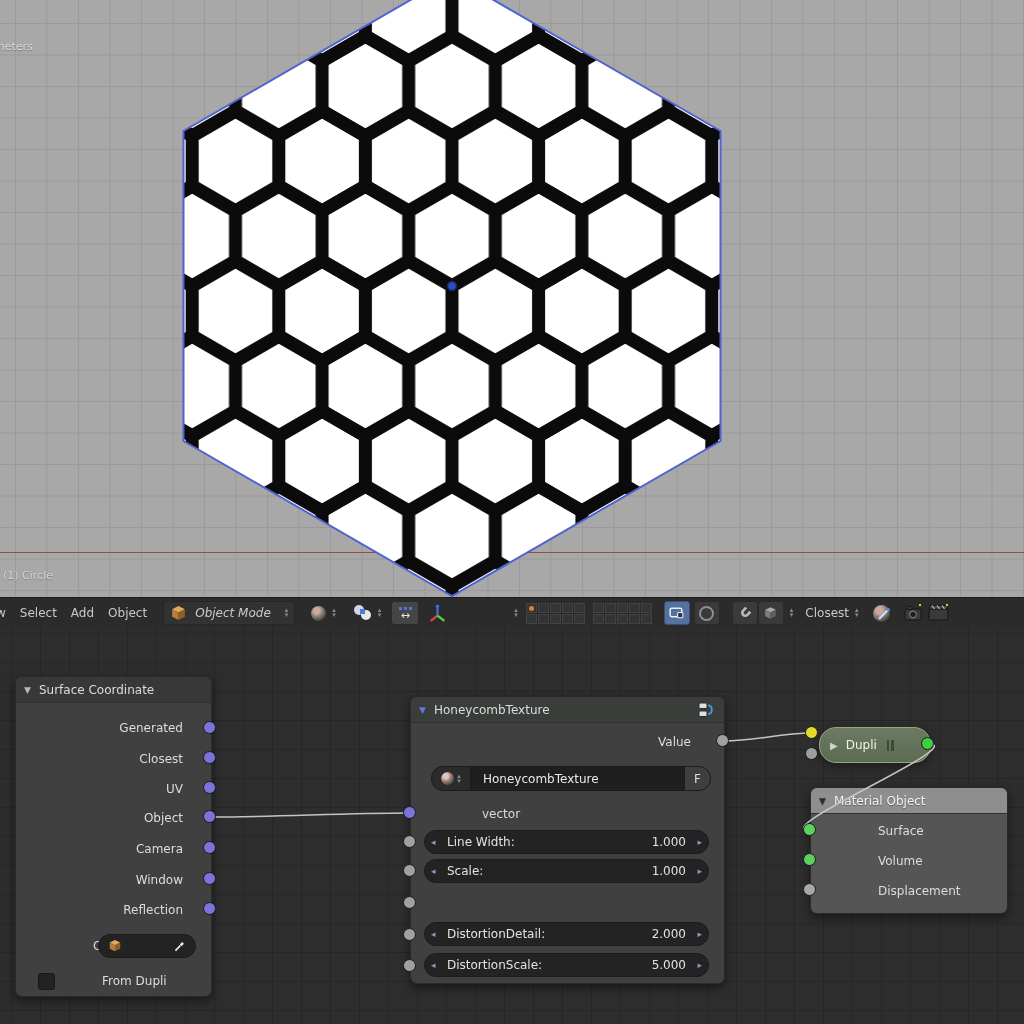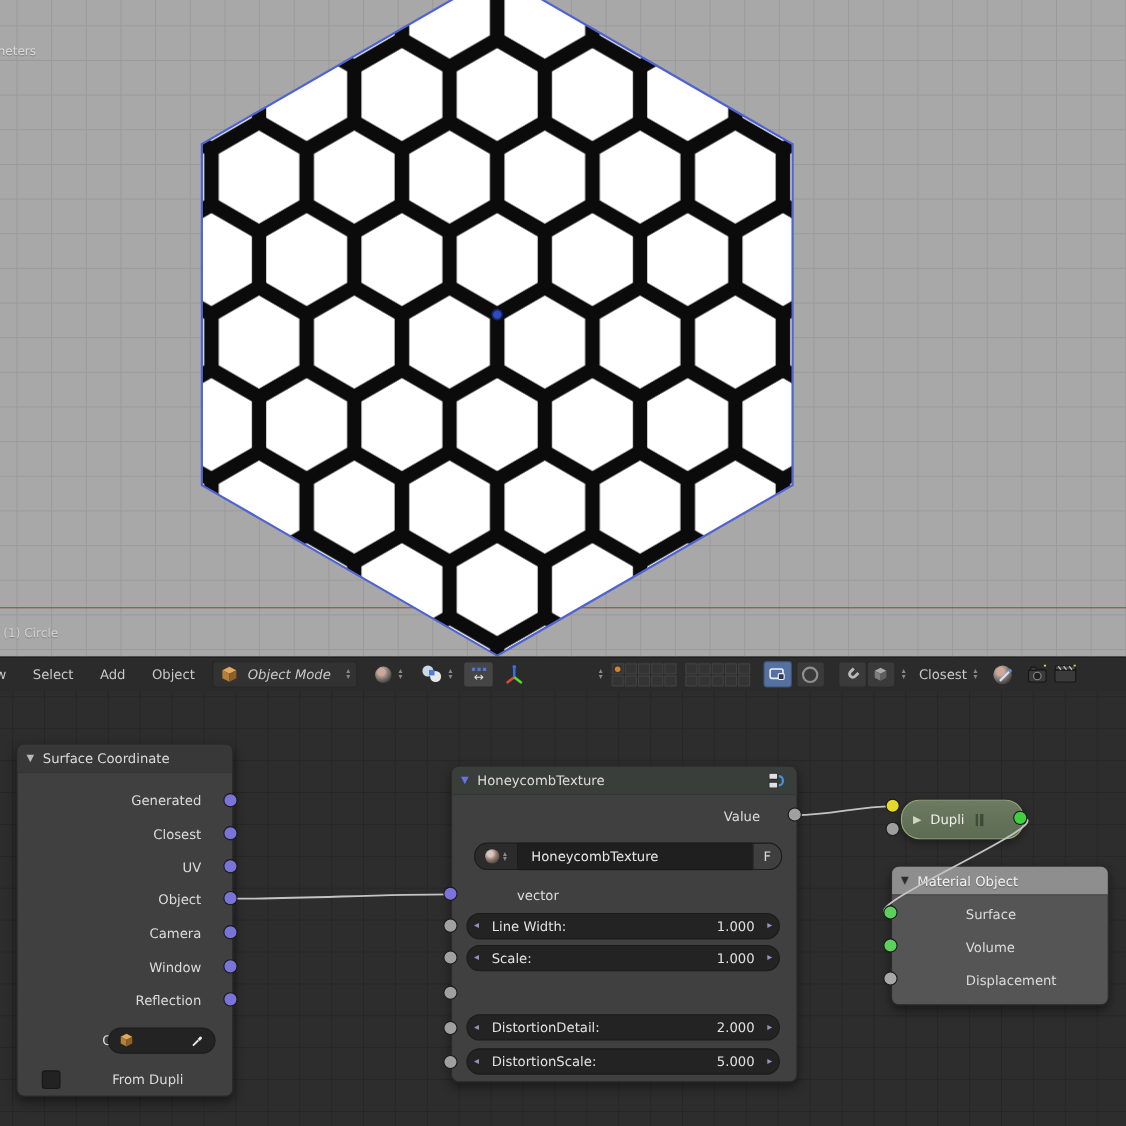--- a/index.html
+++ b/index.html
@@ -14,21 +14,21 @@
     background-size:31.5px 31.5px;background-position:15px 23px;overflow:hidden;}
   #axis-x{position:absolute;left:0;top:552px;width:1024px;height:1px;background:#a04848;}
   .vp-text{position:absolute;color:#d9d9d9;font-size:11px;text-shadow:0 1px 1px rgba(0,0,0,.25);}
   #vp-unit{left:-6px;top:40px;}
   #vp-objname{left:3px;top:569px;color:#d2d2d2;}
   #hexsvg{position:absolute;left:0;top:0;}
   
   #vheader{position:absolute;left:0;top:597px;width:1024px;height:31px;background:#2b2b2b;
     border-top:1px solid #1d1d1d;box-sizing:border-box;display:flex;align-items:center;
     color:#c9c9c9;font-size:12px;white-space:nowrap;overflow:hidden;}
-  .menu{margin-left:24px;cursor:default;}
+  .menu{margin-left:14px;cursor:default;}
   .stepper{display:inline-flex;flex-direction:column;margin-left:6px;color:#8a8a8a;font-size:7px;line-height:5px;}
   .hbtn{display:inline-flex;align-items:center;justify-content:center;height:22px;border-radius:3px;}
   .icon16{width:17px;height:17px;display:inline-block;}
   #mode-box{margin-left:16px;background:#323232;border:1px solid #262626;border-radius:3px;
     height:22px;display:flex;align-items:center;padding:0 6px;}
   #mode-box span.lbl{margin:0 8px;font-style:italic;}
   .sphere-icon{width:15px;height:15px;border-radius:50%;
     background:radial-gradient(circle at 38% 32%,#cda89b 22%,#8b827c 42%,#494744 72%,#303030 95%);}
   .pivot-icon{position:relative;width:18px;height:16px;}
   .pivot-icon i{position:absolute;width:10px;height:10px;border-radius:50%;background:#e8e8e8;}
@@ -318,21 +318,21 @@
       <span class="msphere"></span>
       <span class="stepper" style="margin-left:1px">
         <span>▴</span>
           <span>▾</span>
         </span>
     </span>
     <span class="field">HoneycombTexture</span>
     <span class="fbtn">F</span>
   </div>
 
-  <div class="row" style="top:107px;left:20px">vector</div>
+  <div class="row" style="top:107px;left:32px">vector</div>
 
   <div class="pill" style="left:13px;top:133px;width:285px">
     <span class="pl">◂</span>
     <span>Line Width:</span>
     <span class="val">1.000</span>
     <span class="pr">▸</span>
   </div>
   <div class="pill" style="left:13px;top:162px;width:285px">
     <span class="pl">◂</span>
     <span>Scale:</span>

